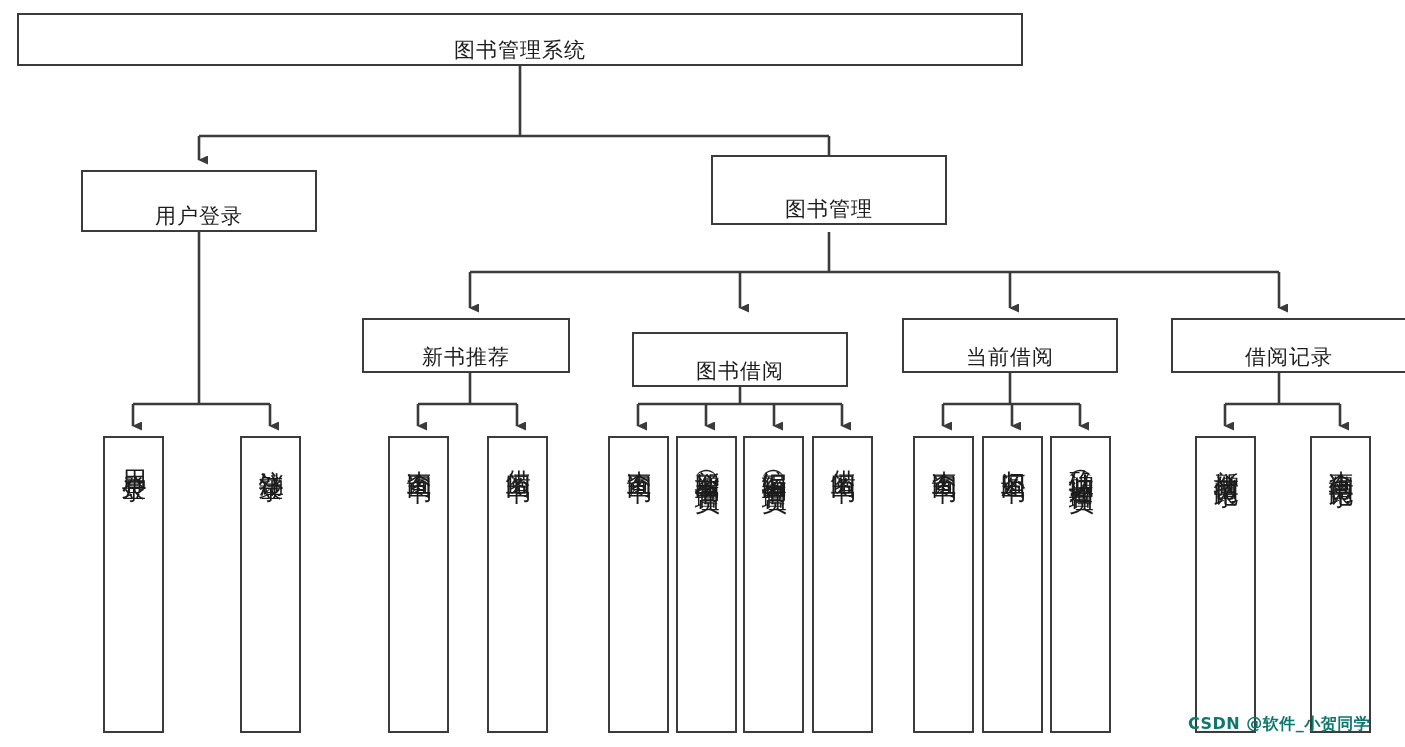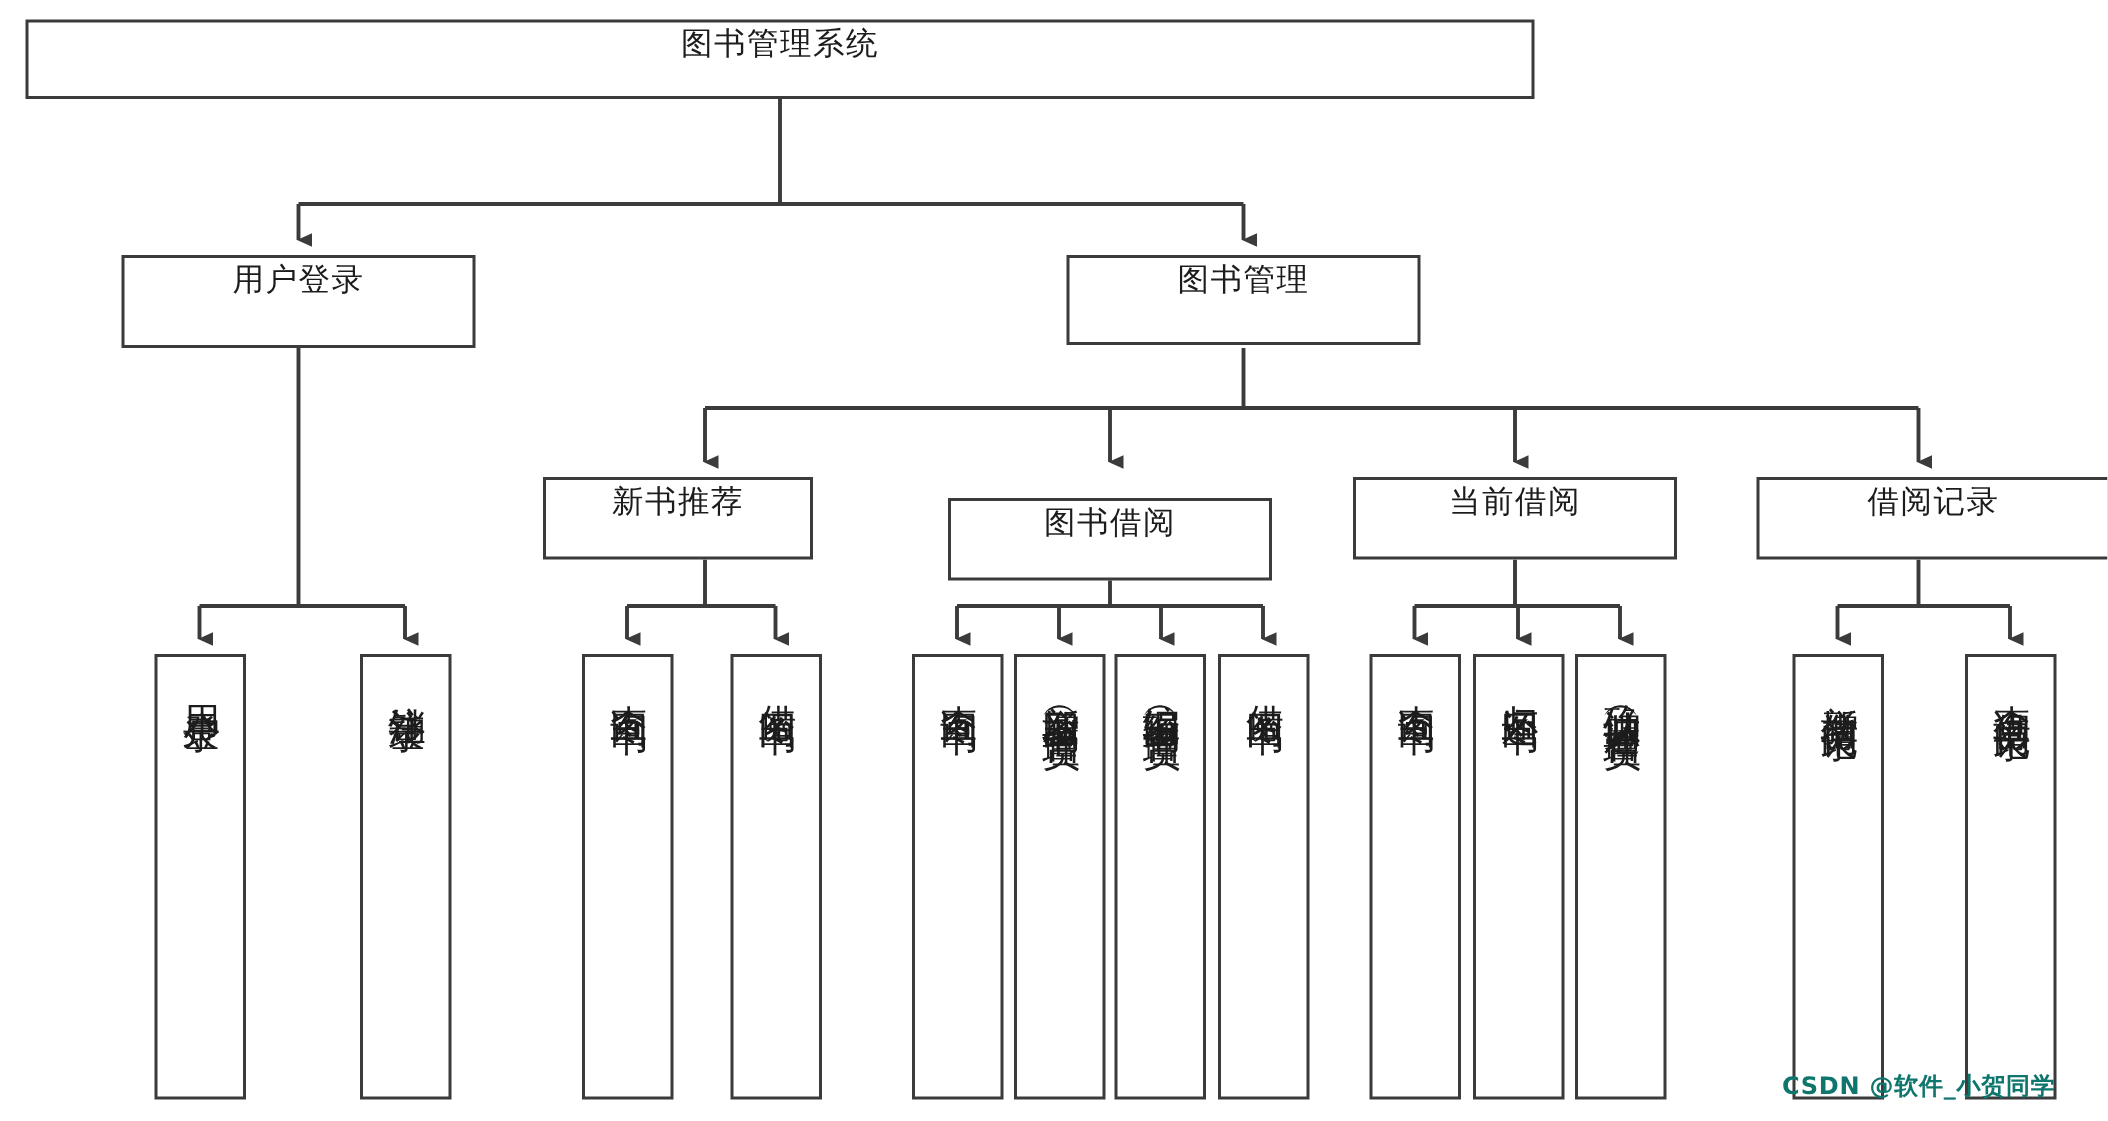--- a/index.html
+++ b/index.html
@@ -22,21 +22,21 @@
     width: 1405px;
     height: 747px;
     pointer-events: none;
   }
   .node {
     position: absolute;
     box-sizing: border-box;
     border: 2px solid #3b3b3b;
     background: #ffffff;
     display: flex;
-    align-items: flex-start;
+    align-items: flex-end;
     justify-content: center;
     color: #1c1c1c;
     z-index: 2;
   }
   .node.horiz {
     font-size: 21px;
     letter-spacing: 1px;
   }
   .node.vert {
     align-items: flex-start;
@@ -121,26 +121,26 @@
   </svg>
 
   <div class="node horiz" id="root-node" style="left: 17px; top: 13px; width: 1006px; height: 53px;">
     <span>图书管理系统</span>
   </div>
 
   <div id="level2-layer">
       <div class="node horiz" style="left: 81px; top: 170px; width: 236px; height: 62px;">
         <span>用户登录</span>
       </div>
-      <div class="node horiz" style="left: 711px; top: 170px; width: 236px; height: 60px;">
+      <div class="node horiz" style="left: 711px; top: 155px; width: 236px; height: 70px;">
         <span>图书管理</span>
       </div>
     </div>
   <div id="level3-layer">
-      <div class="node horiz" style="left: 362px; top: 318px; width: 180px; height: 55px;">
+      <div class="node horiz" style="left: 362px; top: 318px; width: 208px; height: 55px;">
         <span>新书推荐</span>
       </div>
       <div class="node horiz" style="left: 632px; top: 332px; width: 216px; height: 55px;">
         <span>图书借阅</span>
       </div>
       <div class="node horiz" style="left: 902px; top: 318px; width: 216px; height: 55px;">
         <span>当前借阅</span>
       </div>
       <div class="node horiz" style="left: 1171px; top: 318px; width: 236px; height: 55px;">
         <span>借阅记录</span>

